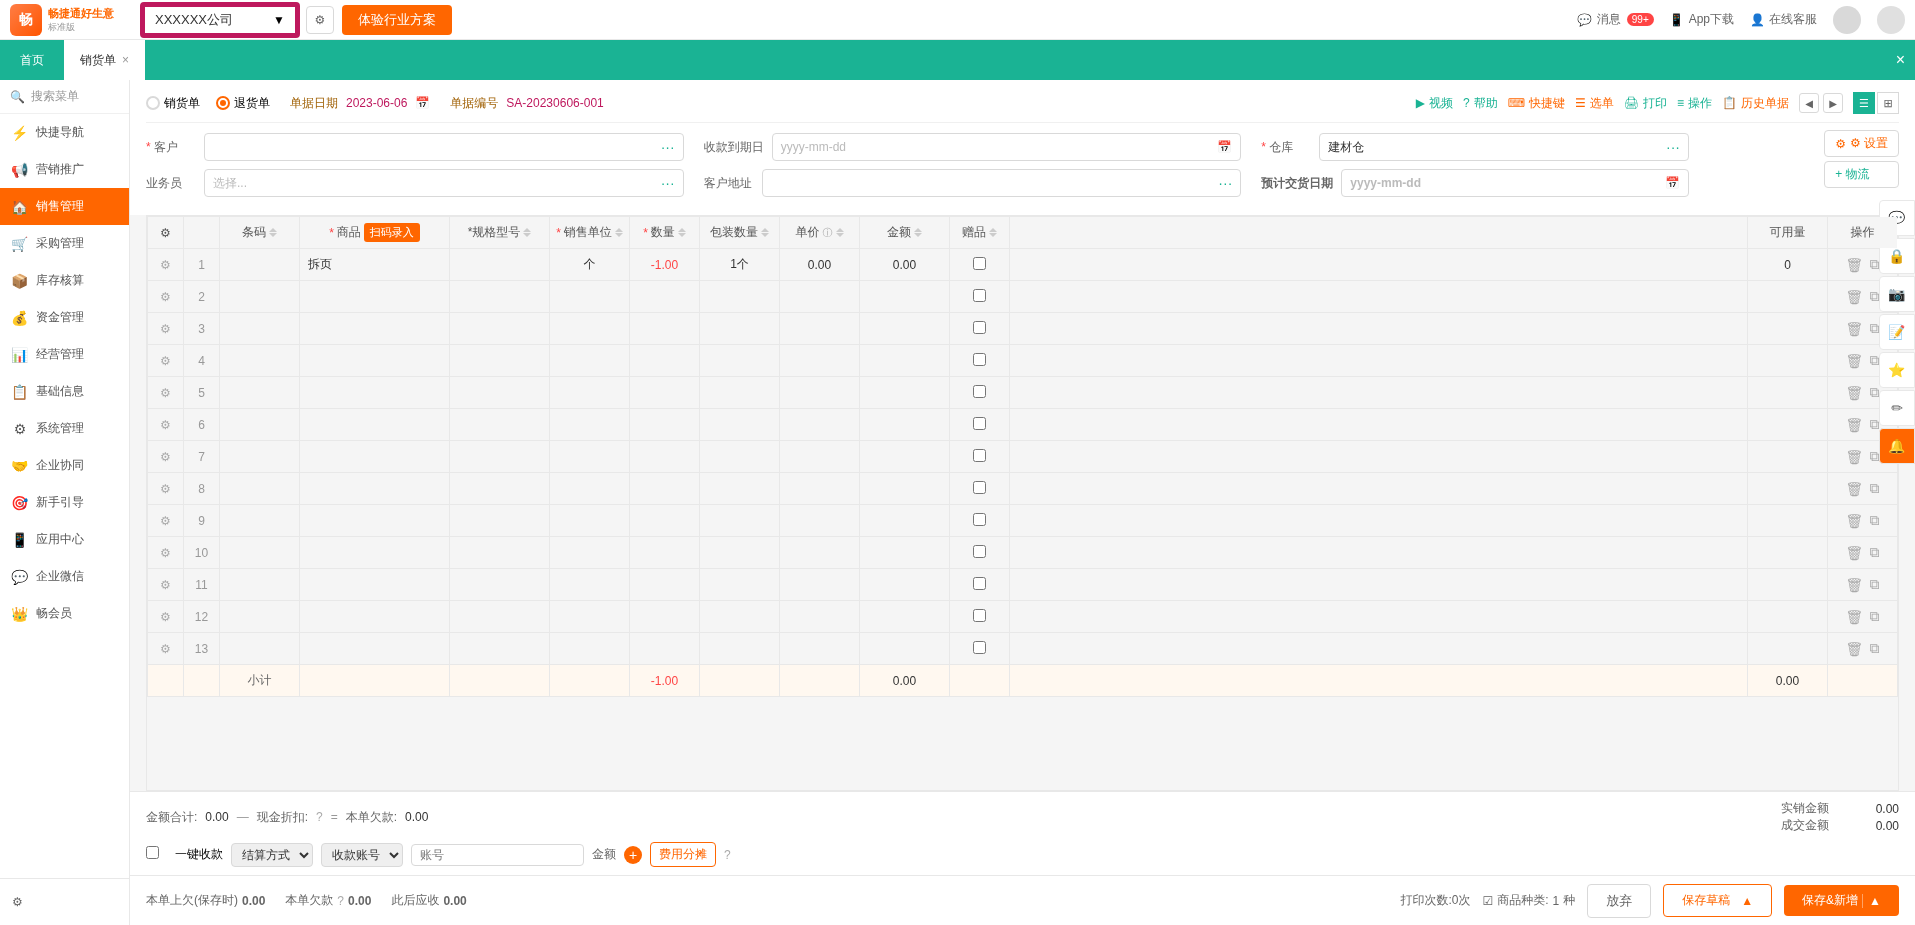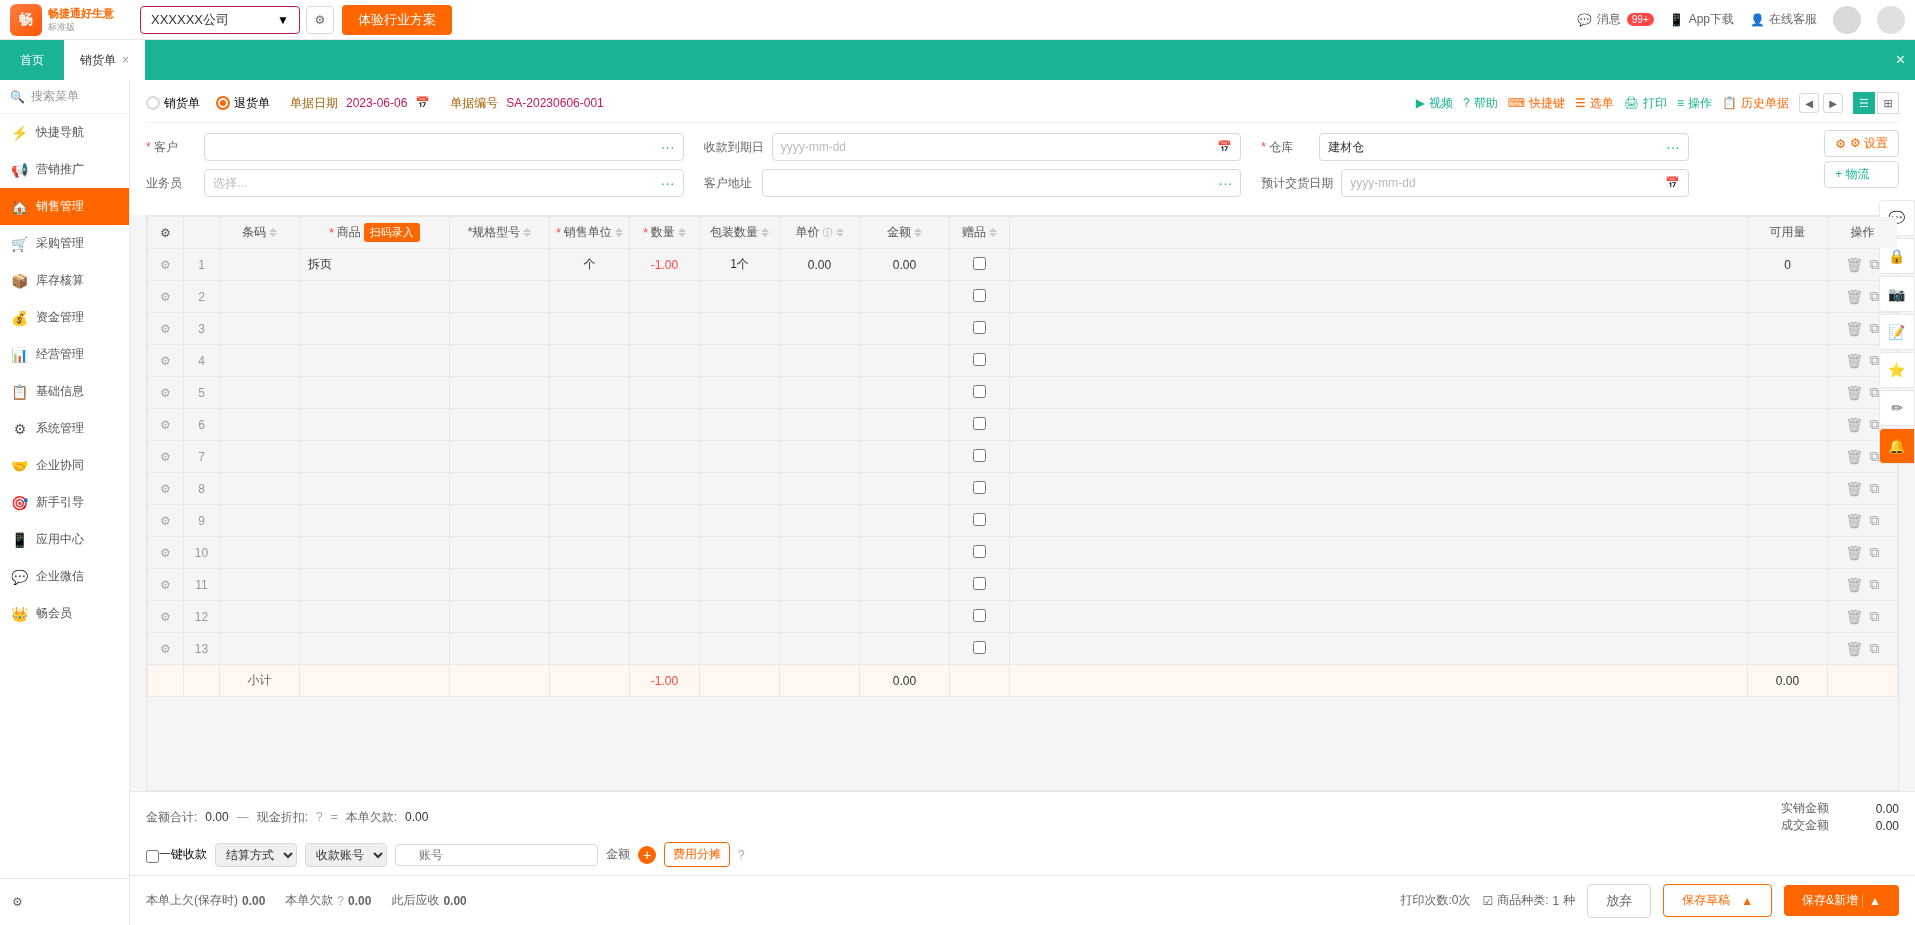--- a/index.html
+++ b/index.html
@@ -2,21 +2,21 @@
 <html><head>
   <meta charset="utf-8">
   <style>
     * { box-sizing: border-box; margin: 0; padding: 0; font-family: 'Microsoft YaHei', Arial, sans-serif; font-size: 12px; }
     body { background: #f5f5f5; overflow: hidden; width: 1915px; height: 925px; display: flex; flex-direction: column; }
 
     
     .top-bar { height: 40px; background: #fff; display: flex; align-items: center; padding: 0 10px; border-bottom: 1px solid #e8e8e8; flex-shrink: 0; }
     .logo-area { display: flex; align-items: center; gap: 6px; width: 130px; }
     .logo-icon { width: 32px; height: 32px; background: linear-gradient(135deg, #ff7d45, #ff5500); border-radius: 6px; display: flex; align-items: center; justify-content: center; color: white; font-size: 14px; font-weight: bold; }
-    .company-selector { display: flex; align-items: center; gap: 16px; border: 1px solid #be185d; border-radius: 4px; padding: 4px 10px; min-width: 160px; cursor: pointer; }
+    .company-selector { display: flex; align-items: center; gap: 16px; border: 5px solid #be185d; border-radius: 4px; padding: 4px 10px; min-width: 160px; cursor: pointer; }
     .company-name { font-size: 13px; color: #333; flex: 1; }
     .gear-btn { width: 28px; height: 28px; border: 1px solid #d9d9d9; border-radius: 4px; display: flex; align-items: center; justify-content: center; cursor: pointer; margin-left: 6px; color: #666; }
     .trial-btn { background: #ff6600; color: white; border: none; border-radius: 4px; padding: 6px 16px; cursor: pointer; margin-left: 8px; font-size: 13px; }
     .top-right { margin-left: auto; display: flex; align-items: center; gap: 16px; }
     .top-right-item { display: flex; align-items: center; gap: 4px; color: #666; cursor: pointer; font-size: 12px; }
     .badge { background: #ff4444; color: white; border-radius: 10px; padding: 1px 5px; font-size: 10px; margin-left: 2px; }
     .avatar { width: 28px; height: 28px; background: #d9d9d9; border-radius: 50%; }
 
     
     .tab-bar { height: 40px; background: #1ab394; display: flex; align-items: center; padding: 0; flex-shrink: 0; position: relative; }
@@ -88,23 +88,23 @@
     .info-icon { color: #aaa; font-size: 10px; cursor: pointer; }
 
     
     .footer-summary { background: white; padding: 8px 16px; border-top: 1px solid #e8e8e8; flex-shrink: 0; }
     .summary-row1 { display: flex; align-items: center; gap: 8px; margin-bottom: 8px; }
     .summary-label { color: #666; }
     .summary-value { color: #333; font-weight: 500; }
     .dash { color: #999; }
     .equals { color: #999; }
     .summary-row2 { display: flex; align-items: center; gap: 8px; }
-    .checkbox-item { display: flex; align-items: flex-end; gap: 0; }
+    .checkbox-item { display: flex; align-items: flex-start; gap: 16px; }
     .select-input { border: 1px solid #d9d9d9; border-radius: 4px; padding: 3px 6px; color: #333; min-width: 80px; }
-    .account-input { border: 1px solid #d9d9d9; border-radius: 4px; padding: 3px 23px; color: #bbb; min-width: 60px; }
+    .account-input { border: 1px solid #d9d9d9; border-radius: 4px; padding: 3px 8px; color: #bbb; min-width: 60px; }
     .add-btn { background: #ff6600; color: white; border: none; border-radius: 50%; width: 18px; height: 18px; display: flex; align-items: center; justify-content: center; cursor: pointer; font-size: 14px; line-height: 1; }
     .expense-btn { border: 1px solid #ff6600; color: #ff6600; background: white; border-radius: 4px; padding: 3px 8px; cursor: pointer; font-size: 12px; }
     .help-icon { color: #aaa; cursor: pointer; }
     .right-summary { margin-left: auto; text-align: right; }
     .right-summary-row { display: flex; align-items: center; justify-content: flex-end; gap: 10px; font-size: 12px; }
     .right-summary-label { color: #666; }
     .right-summary-value { color: #333; font-weight: 500; min-width: 60px; text-align: right; }
 
     
     .bottom-bar { height: 50px; background: white; border-top: 1px solid #e8e8e8; display: flex; align-items: center; padding: 0 16px; flex-shrink: 0; }
@@ -350,21 +350,21 @@
             <span class="dots">···</span>
           </div>
         </div>
         <div class="form-field">
           <span class="field-label">客户地址</span>
           <div class="field-input" style="flex:1;">
             <span></span>
             <span class="dots">···</span>
           </div>
         </div>
-        <div class="form-field" style="padding-right:110px;">
+        <div class="form-field" style="padding-right:110px;font-weight:bold;">
           <span class="field-label">预计交货日期</span>
           <div class="field-input-date" style="flex:1;">
             <span style="color:#bbb;">yyyy-mm-dd</span>
             <span style="color:#1ab394;">📅</span>
           </div>
         </div>
       </div>
 
 
       <div style="position:absolute; right:16px; top:50px; display:flex; flex-direction:column; gap:4px;">

